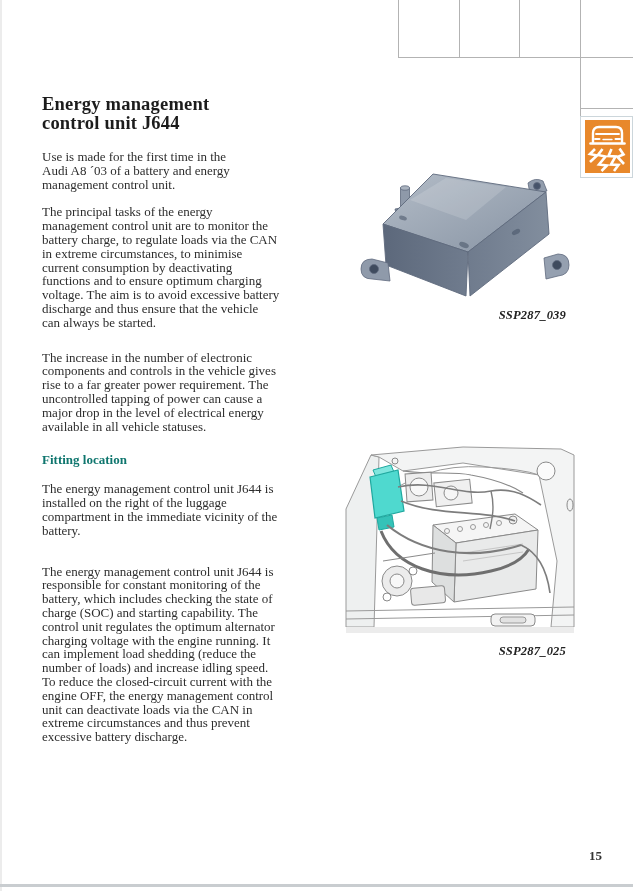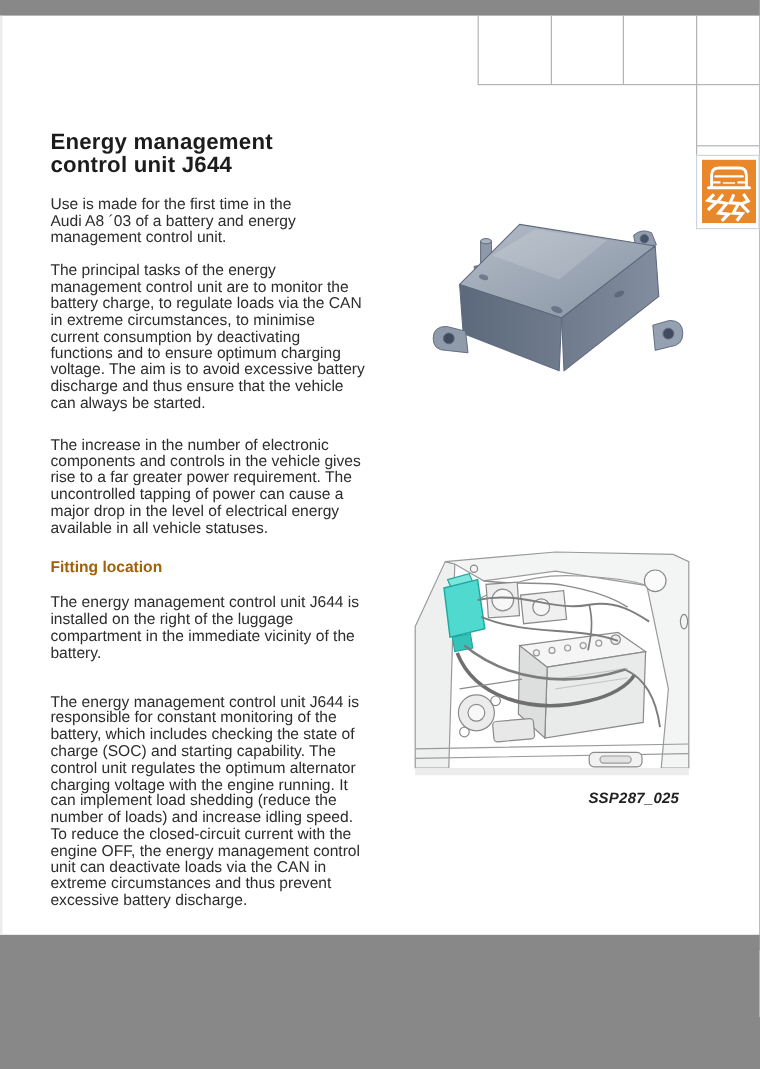--- a/index.html
+++ b/index.html
@@ -1,20 +1,20 @@
 <!DOCTYPE html>
 <html><head>
 <meta charset="utf-8">
 <style>
   * { margin:0; padding:0; box-sizing:border-box; }
   html,body { background:#888; }
   .page {
-    position:relative; width:633px; height:766px; margin:13px auto;
+    position:relative; width:633px; height:891px; margin:0 auto;
     background:#ffffff; overflow:hidden;
-    font-family:Liberation Sans, sans-serif; color:#2d2d2d;
+    font-family:Liberation Serif, serif; color:#2d2d2d;
   }
   .edge-left { position:absolute; left:0; top:0; width:2px; height:891px; background:#ececec; }
   .edge-bottom { position:absolute; left:0; top:884px; width:633px; height:3px; background:#c9cdd0; }
 
   
   .hline { position:absolute; background:#b3b3b3; }
   .grid-top { left:398px; top:57px; width:235px; height:1px; }
   .vline { position:absolute; background:#b3b3b3; width:1px; }
   .v1 { left:398px; top:0; height:57px; }
   .v2 { left:459px; top:0; height:57px; }
@@ -34,21 +34,21 @@
     font-weight:bold; color:#1c1c1c; white-space:pre-line; margin-bottom:17px;
   }
   p.body {
     font-size:13px; line-height:13.8px; color:#2d2d2d;
     white-space:pre-line; margin-bottom:14px;
   }
   p.mb20 { margin-bottom:20px; }
   p.mb21 { margin-bottom:21px; }
   p.mb27 { margin-bottom:27px; }
   h2.sec {
-    font-size:13px; line-height:14px; font-weight:bold; color:#a16207;
+    font-size:13px; line-height:14px; font-weight:bold; color:#0f766e;
     margin-bottom:15px;
   }
   h2.mb16 { margin-bottom:16px; }
 
   figure { position:absolute; }
   .fig1 { left:348px; top:166px; width:222px; }
   .fig2 { left:343px; top:441px; width:234px; }
   figcaption {
     font-size:12.5px; font-style:italic; font-weight:bold; color:#222;
     text-align:right; letter-spacing:0.2px;
@@ -171,20 +171,21 @@
         <ellipse cx="116" cy="79" rx="5" ry="2.6" transform="rotate(20 116 79)"></ellipse>
         <ellipse cx="168" cy="66" rx="4.5" ry="2.4" transform="rotate(-28 168 66)"></ellipse>
         <ellipse cx="55" cy="52" rx="4" ry="2.2" transform="rotate(18 55 52)"></ellipse>
       </g>
 
       <g stroke="#5f6a7d" stroke-width="0.8">
         <path d="M40 97 L24 93 Q13 93 13 103 Q13 113 24 113 L42 115 Z" fill="#8f9aaa"></path>
         <circle cx="26" cy="103" r="4.5" fill="#3f4b5e"></circle>
       </g>
     </svg>
+    <figcaption>SSP287_039</figcaption>
   </figure>
 
   <figure class="fig2">
     <svg width="234" height="193" viewBox="0 0 234 193">
 
       <path d="M3 68 L28 14 L36 16 L31 186 L3 186 Z" fill="#eef0f0" stroke="#9a9a9a"></path>
       <path d="M28 14 L120 6 L218 8 L231 14 L231 186 L208 186 L214 120 L196 34 L120 22 L60 30 L36 16 Z" fill="#f3f4f4" stroke="#9a9a9a"></path>
       <path d="M36 60 Q80 22 140 26 Q180 28 196 34" stroke="#9a9a9a" fill="none"></path>
       <circle cx="203" cy="30" r="9" fill="#fbfbfb" stroke="#8a8a8a"></circle>
       <ellipse cx="227" cy="64" rx="3" ry="6" stroke="#8a8a8a" fill="none"></ellipse>

